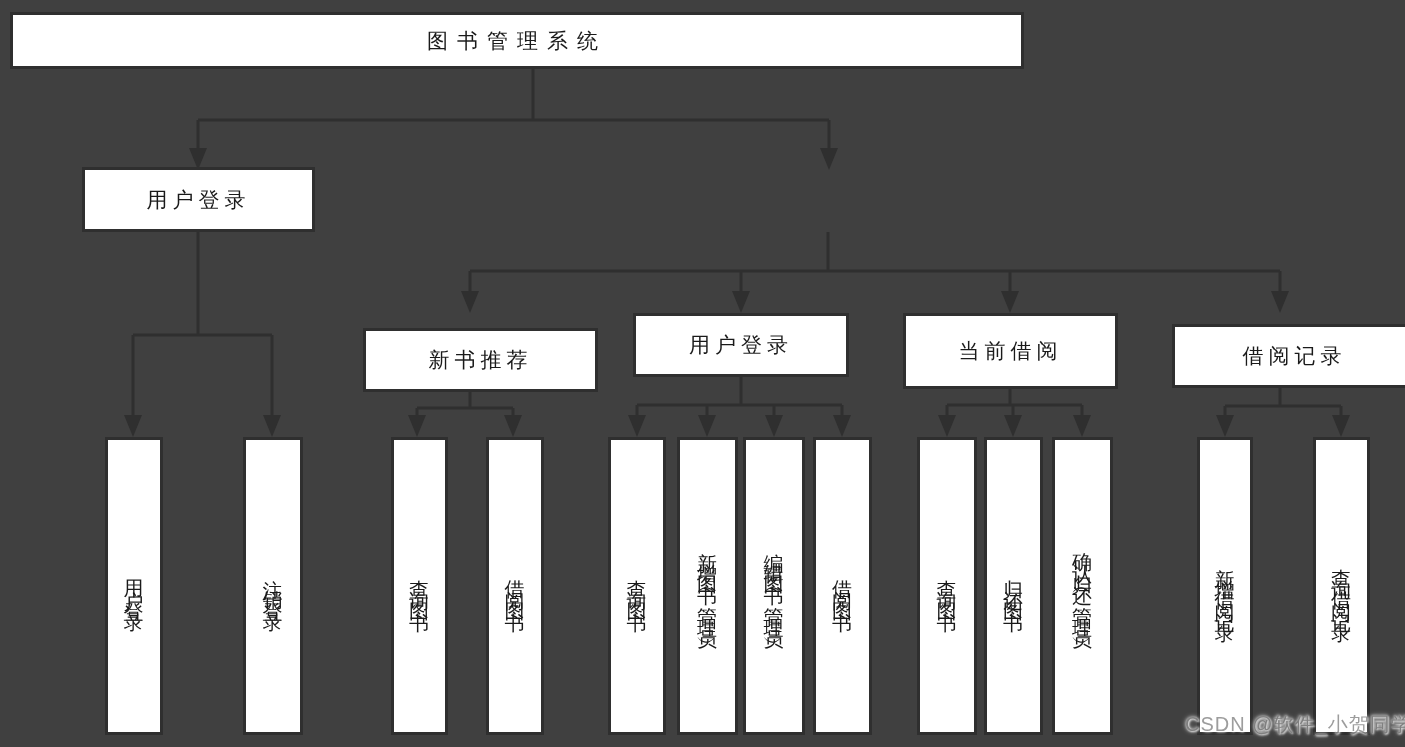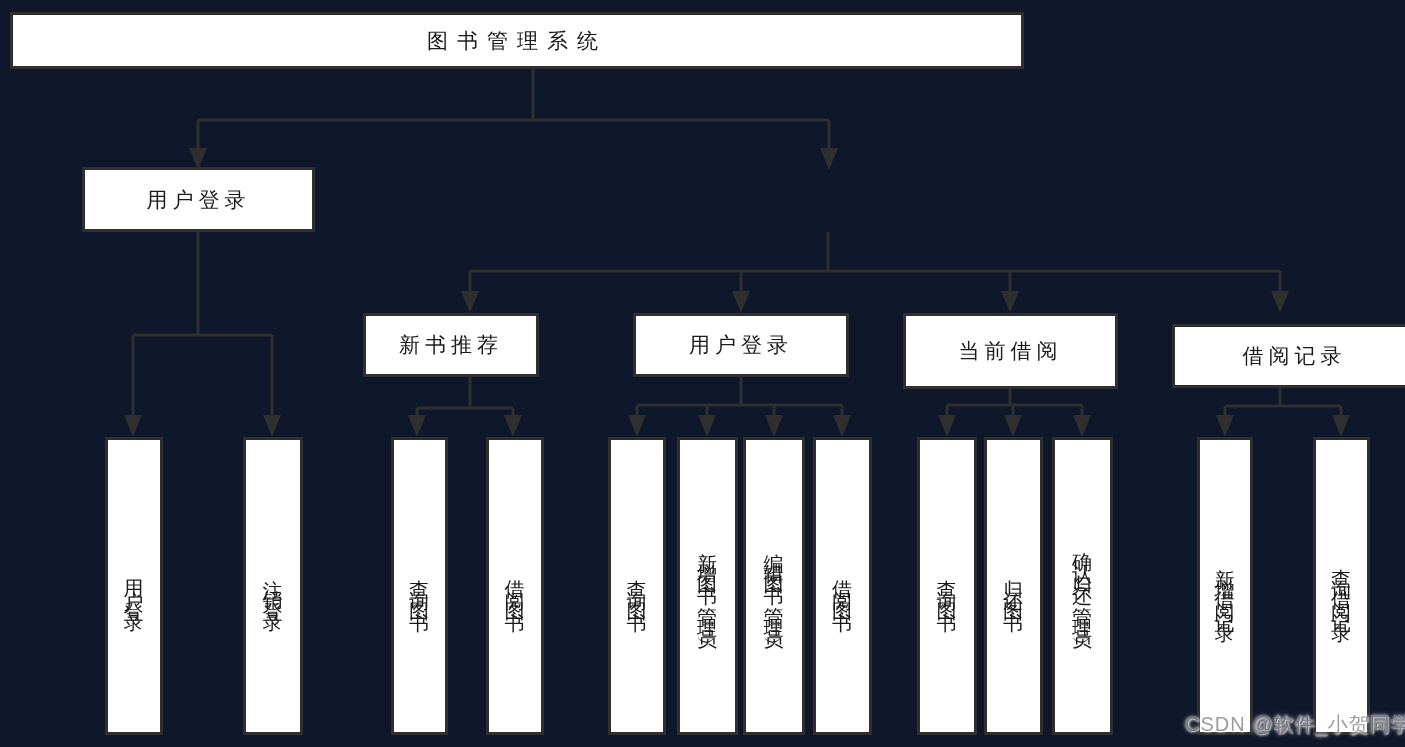--- a/index.html
+++ b/index.html
@@ -1,17 +1,17 @@
 <!DOCTYPE html>
 <html><head>
 <meta charset="utf-8">
 <style>
   html,body{margin:0;padding:0;background:#fff;}
   .canvas{
-    position:relative;width:1405px;height:747px;background:#0f172a;overflow:hidden;
+    position:relative;width:1405px;height:747px;background:#404040;overflow:hidden;
     font-family:"Liberation Sans","DejaVu Sans",sans-serif;
     --line-color:#2f2f2f;--text-color:#1a1a1a;--watermark-color:#8c8c8c;
   }
   .box{
     position:absolute;box-sizing:border-box;background:#fff;
     border:3px solid var(--line-color);
     display:flex;align-items:center;justify-content:center;
     color:var(--text-color);z-index:2;
   }
   .hbox{font-size:21px;letter-spacing:5px;white-space:nowrap;}
@@ -82,21 +82,21 @@
   </svg>
 
   <div class="box hbox root" style="left:10px;top:12px;width:1014px;height:57px;">
     <span>图书管理系统</span>
   </div>
 
   <div class="box hbox" style="left:82px;top:167px;width:233px;height:65px;">
     <span>用户登录</span>
   </div>
 
-  <div class="box hbox" style="left:363px;top:313px;width:176px;height:64px;">
+  <div class="box hbox" style="left:363px;top:328px;width:235px;height:64px;">
     <span>新书推荐</span>
   </div>
   <div class="box hbox" style="left:633px;top:313px;width:216px;height:64px;">
     <span>用户登录</span>
   </div>
   <div class="box hbox" style="left:903px;top:313px;width:215px;height:76px;">
     <span>当前借阅</span>
   </div>
   <div class="box hbox" style="left:1172px;top:324px;width:245px;height:64px;">
     <span>借阅记录</span>

